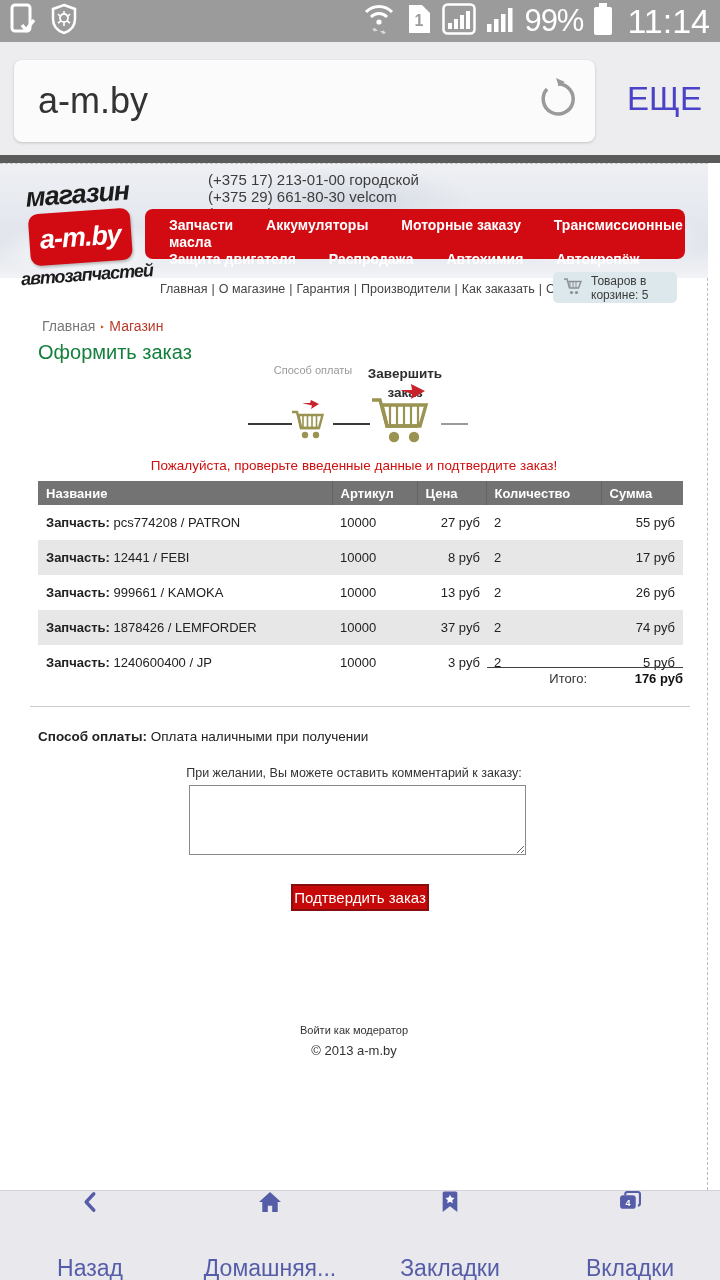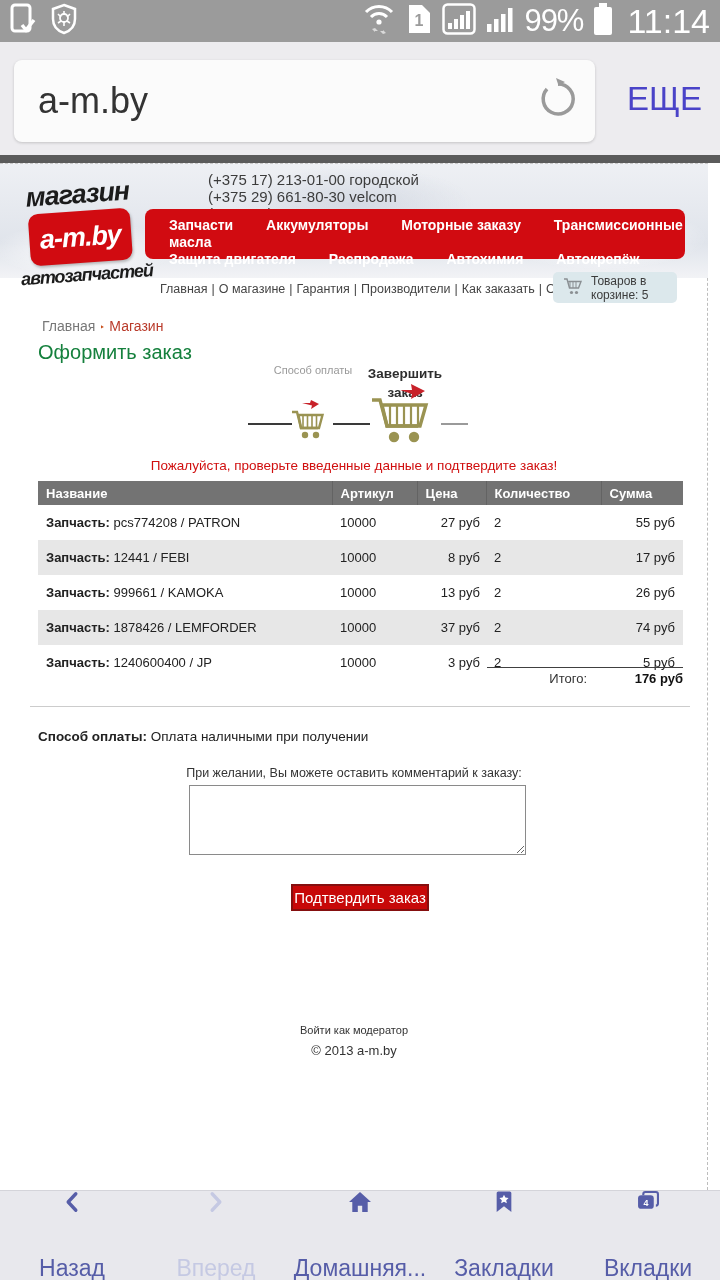--- a/index.html
+++ b/index.html
@@ -379,26 +379,20 @@
   <div class="footer-copy">© 2013 a-m.by</div>
 </div>
 
 <div class="bottom-nav">
   <div class="nav-item">
     <svg width="34" height="40" viewBox="0 0 34 40">
         <path d="M24 5 L10 20 L24 35" fill="none" stroke="#565da8" stroke-width="6" stroke-linecap="round" stroke-linejoin="round"></path>
       </svg>
     <span class="lbl">Назад</span>
   </div>
-  <div class="nav-item disabled">
-    <svg width="34" height="40" viewBox="0 0 34 40">
-        <path d="M10 5 L24 20 L10 35" fill="none" stroke="#c5c9e3" stroke-width="6" stroke-linecap="round" stroke-linejoin="round"></path>
-      </svg>
-    <span class="lbl">Вперед</span>
-  </div>
   <div class="nav-item">
     <svg width="44" height="40" viewBox="0 0 44 40">
         <path d="M22 2 L42 20 H36 V38 H26 V27 H18 V38 H8 V20 H2 Z" fill="#565da8"></path>
       </svg>
     <span class="lbl">Домашняя...</span>
   </div>
   <div class="nav-item">
     <svg width="32" height="42" viewBox="0 0 32 42">
         <path d="M5 1 H27 Q30 1 30 4 V40 L16 29 L2 40 V4 Q2 1 5 1 Z" fill="#565da8"></path>
         <path d="M16 7 l2.6 5.6 6.2 .7 -4.6 4.2 1.2 6.1 -5.4 -3.1 -5.4 3.1 1.2 -6.1 -4.6 -4.2 6.2 -.7 z" fill="#fff"></path>

